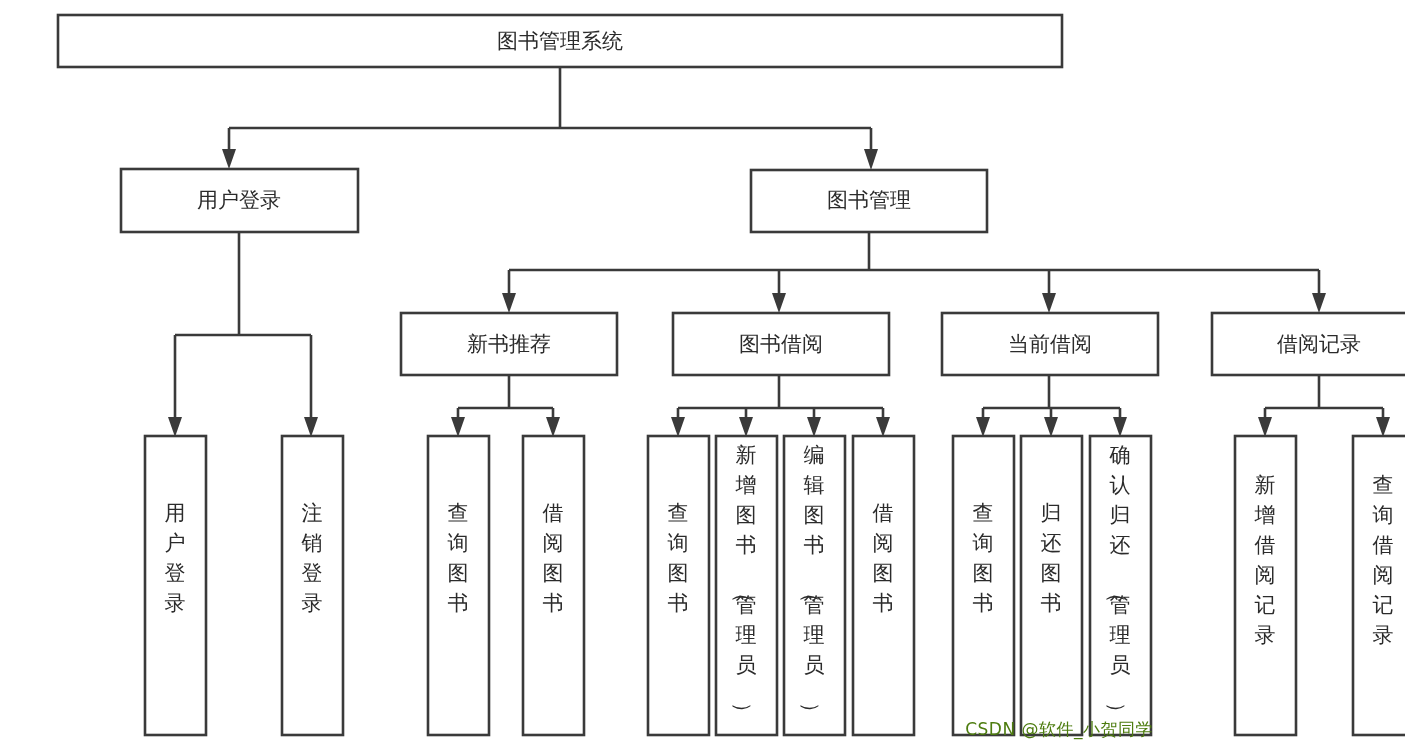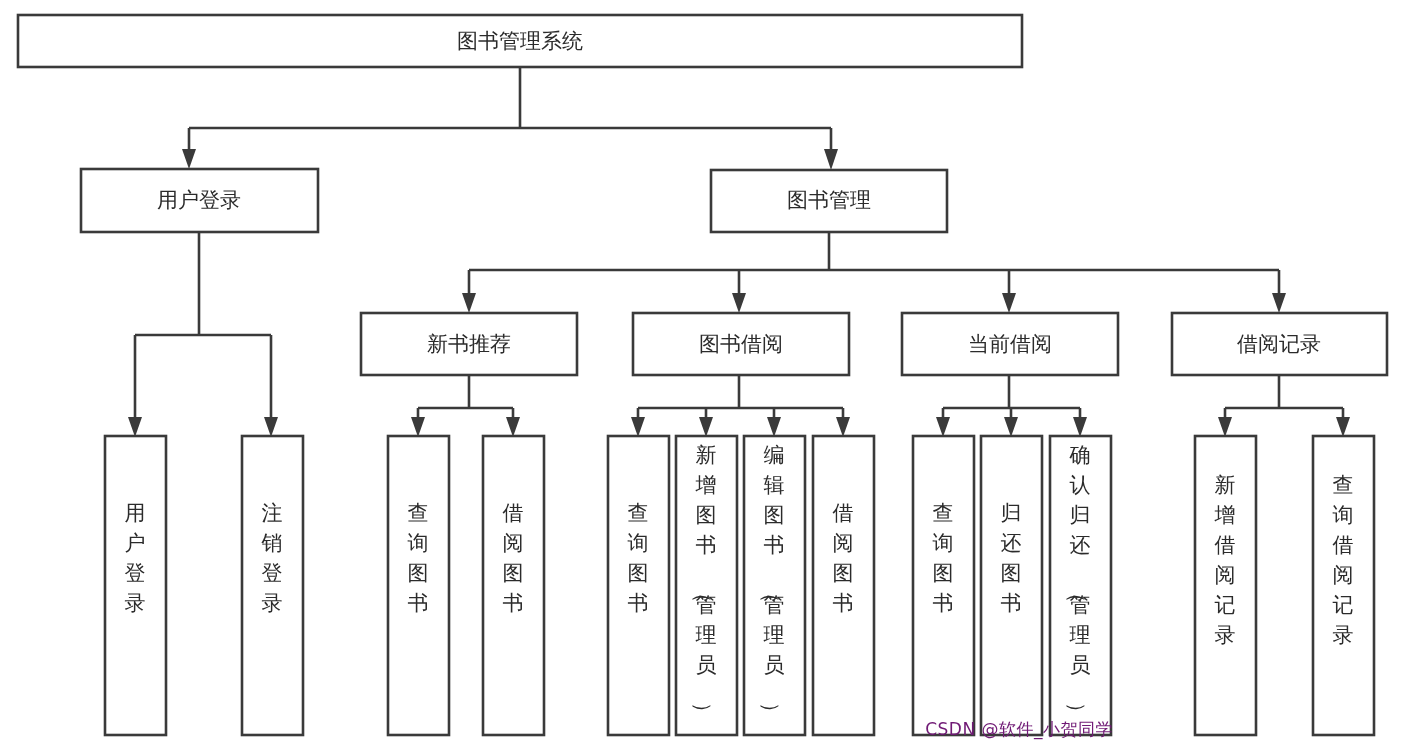--- a/index.html
+++ b/index.html
@@ -11,20 +11,21 @@
     width: 1405px;
     height: 747px;
     font-family: "DejaVu Sans", "Liberation Sans", sans-serif;
     overflow: hidden;
     position: relative;
   }
   #diagram-root {
     position: relative;
     width: 1127px;
     height: 747px;
+    margin-left: 40px;
   }
   svg.diagram {
     position: absolute;
     top: 0;
     left: 0;
     width: 1405px;
     height: 747px;
     display: block;
   }
   .node-box {
@@ -54,21 +55,21 @@
     font-size: 21px;
     fill: #2b2b2b;
     text-anchor: middle;
   }
   .watermark {
     position: absolute;
     right: 14px;
     bottom: 6px;
     font-family: "DejaVu Sans", "Liberation Sans", sans-serif;
     font-size: 17px;
-    color: #701a75;
+    color: #4d7c0f;
     white-space: nowrap;
     letter-spacing: 0.5px;
   }
 </style>
 </head>
 <body>
 
 <div id="diagram-root">
 
   <svg class="diagram" viewBox="0 0 1405 747">

